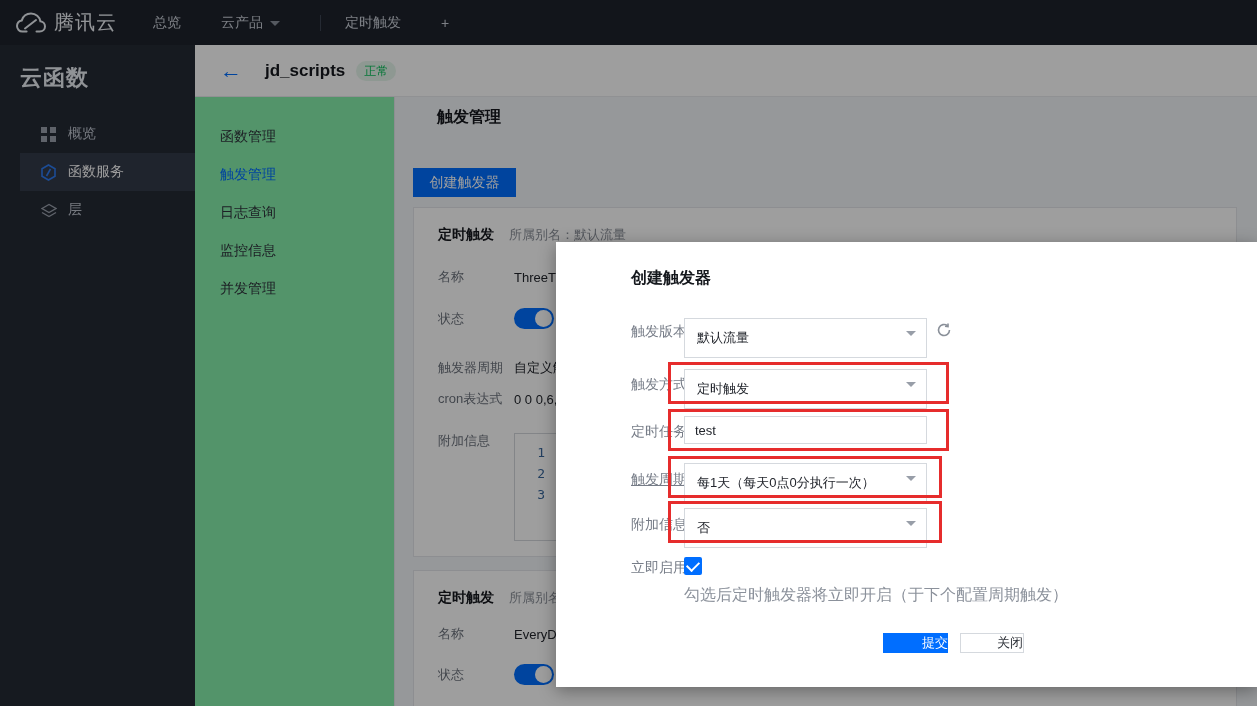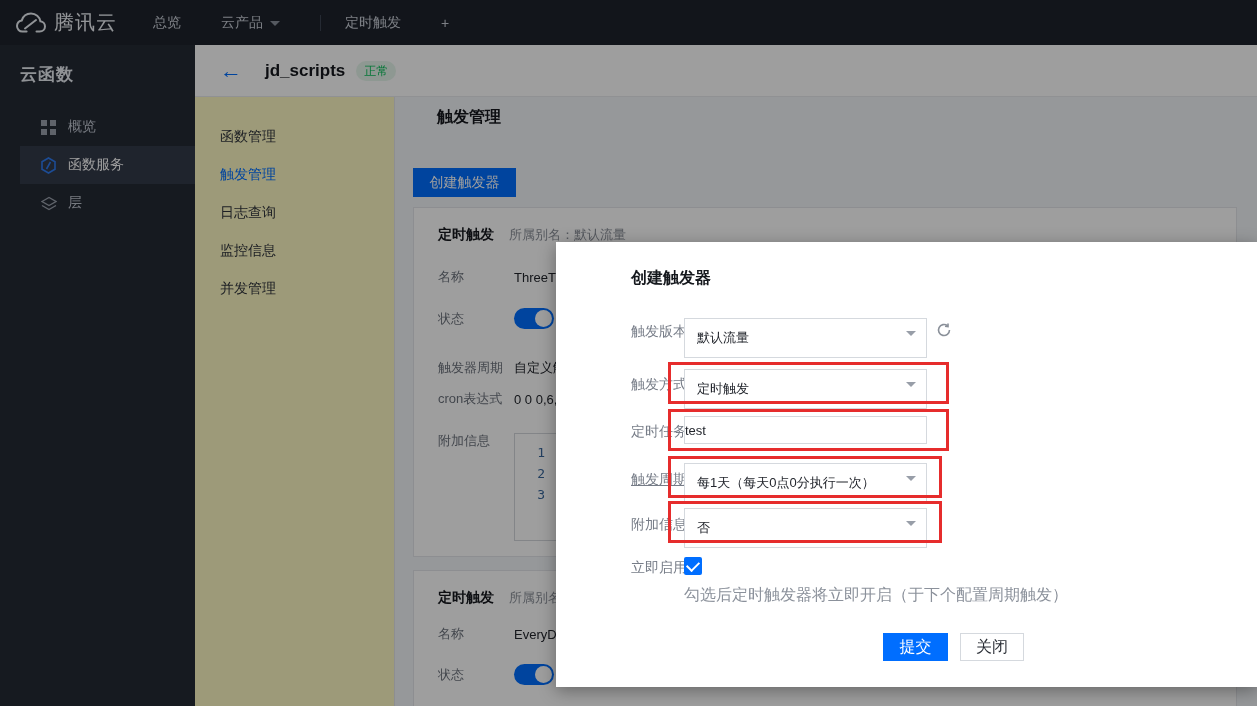--- a/index.html
+++ b/index.html
@@ -24,37 +24,37 @@
   .brand-text{color:#eef1f6;font-size:20px;font-weight:500;margin-left:8px;letter-spacing:1px;}
   .topnav{display:flex;align-items:center;margin-left:36px;}
   .topnav a{color:#c9ced7;font-size:14px;text-decoration:none;margin-right:40px;display:flex;align-items:center;cursor:pointer;}
   .caret{width:0;height:0;border-left:5px solid transparent;border-right:5px solid transparent;
          border-top:5px solid #8a909b;margin-left:7px;margin-top:2px;}
   .vsep{width:1px;height:16px;background:#3c4453;margin-right:24px;}
   .plus{font-size:19px;color:#c9ced7;}
 
   
   .sidebar{position:absolute;left:0;top:45px;width:195px;height:661px;background:var(--sidebar-bg);z-index:10;}
-  .sidebar-title{color:#e9edf3;font-size:17px;font-weight:700;padding:18px 8px 0 20px;letter-spacing:1px;}
+  .sidebar-title{color:#e9edf3;font-size:22px;font-weight:700;padding:18px 8px 0 20px;letter-spacing:1px;}
   .side-list{margin-top:22px;margin-left:20px;}
   .side-item{height:38px;display:flex;align-items:center;padding-left:20px;cursor:pointer;
              color:#bfc5cf;font-size:14px;}
   .side-item .sicon{width:17px;height:17px;margin-right:11px;display:inline-flex;align-items:center;justify-content:center;}
   .side-item.active{background:var(--sidebar-active-bg);color:#fff;}
 
   
   .content{position:absolute;left:195px;top:45px;width:1062px;height:661px;background:#f3f5f8;}
   .fn-header{position:absolute;left:0;top:0;width:1062px;height:52px;background:#fff;
              display:flex;align-items:center;border-bottom:1px solid #e8eaee;}
   .back{color:var(--accent);font-size:22px;font-weight:700;margin-left:25px;cursor:pointer;line-height:1;}
   .fn-title{font-size:17px;font-weight:700;color:#15181d;margin-left:23px;}
   .badge{margin-left:11px;background:var(--badge-green-bg);color:var(--badge-green-text);
          font-size:12px;height:20px;line-height:20px;padding:0 8px;border-radius:10px;}
 
-  .subnav{position:absolute;left:0;top:52px;width:200px;height:609px;background:#fef9c3;border-right:1px solid #e4e6ea;
+  .subnav{position:absolute;left:0;top:52px;width:200px;height:609px;background:#86efac;border-right:1px solid #e4e6ea;
           padding-top:20px;}
   .subnav-item{height:38px;line-height:38px;padding-left:25px;font-size:14px;color:#30343c;cursor:pointer;}
   .subnav-item.active{color:var(--accent);}
 
   .main{position:absolute;left:200px;top:52px;width:862px;height:609px;background:#f3f5f8;}
   .page-title{position:absolute;left:42px;top:10px;font-size:16px;font-weight:700;color:#15181d;}
   .primary-btn{position:absolute;left:18px;top:71px;width:103px;height:29px;background:var(--accent);
                color:#fff;border:none;font-size:14px;cursor:pointer;}
   .card{position:absolute;left:18px;right:20px;background:#fff;border:1px solid #e4e6ea;}
   .card1{top:110px;height:350px;}
@@ -80,29 +80,29 @@
   .m-title{position:absolute;left:75px;top:26px;font-size:16px;font-weight:700;color:#15181d;}
   .m-label{position:absolute;left:75px;font-size:14px;color:#767c87;display:flex;align-items:center;}
   .req{color:#e54545;margin-left:4px;font-size:14px;}
   .info-icon{display:inline-block;width:14px;height:14px;border:1px solid #9aa0a8;border-radius:50%;
              font-size:10px;line-height:13px;text-align:center;color:#767c87;margin-left:3px;font-style:normal;}
   .m-control{position:absolute;width:243px;height:40px;border:1px solid #d5d9de;background:#fff;
              font-size:13px;color:#23262d;display:flex;align-items:center;padding:0 26px 0 12px;cursor:pointer;}
   .m-control .chev{position:absolute;right:10px;top:12px;width:0;height:0;
                    border-left:5px solid transparent;border-right:5px solid transparent;border-top:5px solid #989ea8;}
   .m-input{position:absolute;width:243px;height:28px;border:1px solid #d5d9de;font-size:13px;color:#23262d;
-           padding:0 0;outline:none;}
+           padding:0 10px;outline:none;}
   .redbox{position:absolute;border:3px solid var(--highlight-red);z-index:5;pointer-events:none;}
   .refresh{position:absolute;left:380px;top:80px;cursor:pointer;}
   .checkbox{position:absolute;left:128px;top:315px;width:18px;height:18px;background:var(--accent);
             border-radius:2px;cursor:pointer;}
   .checkbox::after{content:"";position:absolute;left:5px;top:2px;width:6px;height:10px;
                    border:solid #fff;border-width:0 2px 2px 0;transform:rotate(45deg);}
   .m-hint{position:absolute;left:128px;top:343px;font-size:16px;color:#8b919b;}
-  .m-btn{position:absolute;top:391px;height:28px;font-size:16px;cursor:pointer;border:none;}
+  .m-btn{position:absolute;top:391px;height:20px;font-size:13px;cursor:pointer;border:none;text-align:right;}
   .m-btn.submit{left:327px;width:65px;background:var(--accent);color:#fff;}
   .m-btn.close{left:404px;width:64px;background:#fff;color:#2b2f36;border:1px solid #d5d9de;}
 </style>
 </head>
 <body>
 
 <div class="screen">
 
   <header class="topbar">
     <div class="brand">

